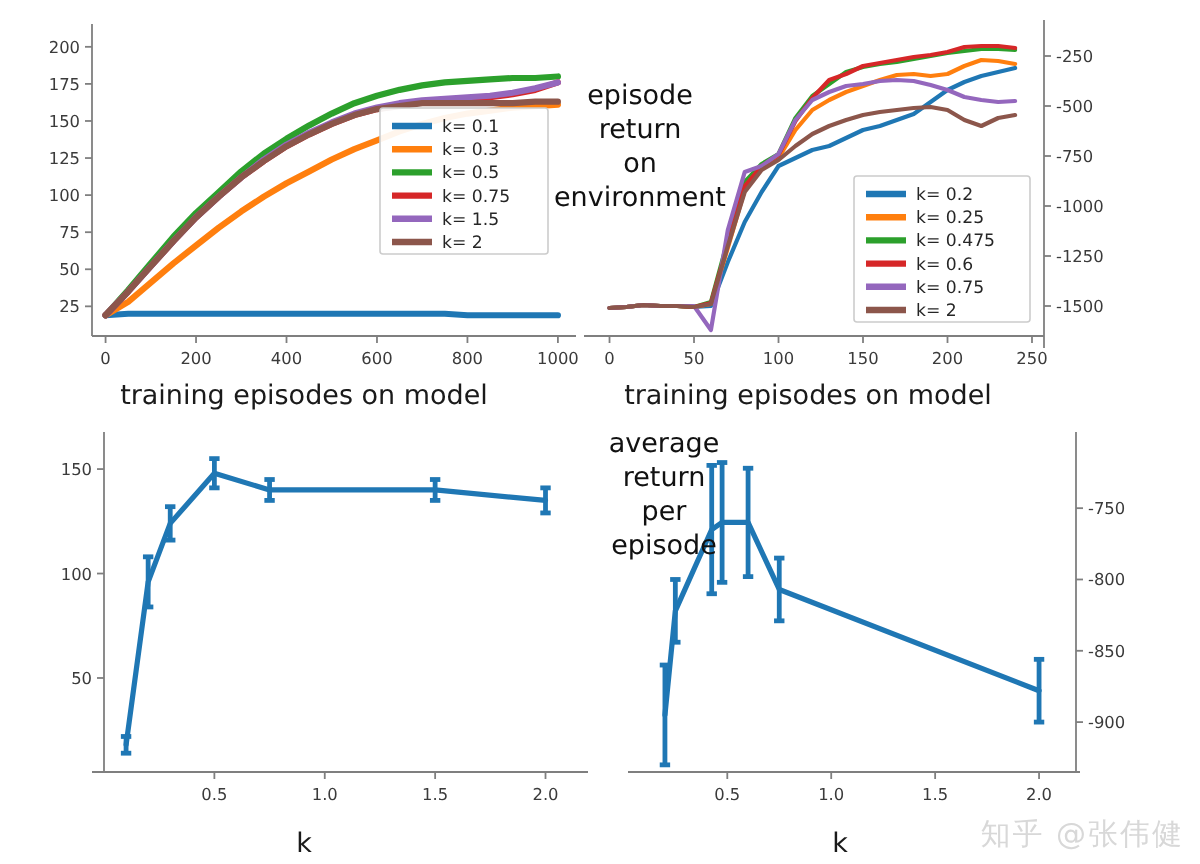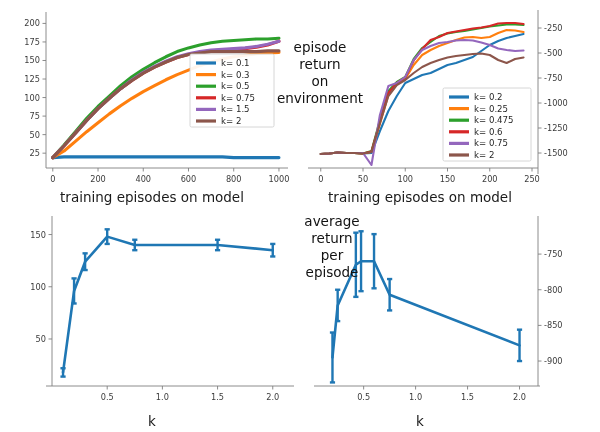--- a/index.html
+++ b/index.html
@@ -95,21 +95,21 @@
             <line x1="196" y1="109.4" x2="216" y2="109.4" stroke="#9467bd" class="legend-swatch"></line>
             <text x="221" y="112.4" class="legend-lbl">k= 1.5</text>
             <line x1="196" y1="121" x2="216" y2="121" stroke="#8c564b" class="legend-swatch"></line>
             <text x="221" y="124" class="legend-lbl">k= 2</text>
           </g>
       </g>
       <text id="tl-xlabel" class="axis-title" x="152" y="202" text-anchor="middle">training episodes on model</text>
     </svg>
   </div>
 
-  <div class="panel" style="left:300px;top:0;width:300px;height:208px;">
+  <div class="panel" style="left:284px;top:0;width:300px;height:208px;">
     <svg width="300" height="208" viewBox="0 0 300 208">
       <g>
         <g id="tr-axis">
             <path d="M238 10 L238 174" class="spine"></path>
             <path d="M8 168 L238 168" class="spine"></path>
           </g>
         <g id="tr-yticks">
             <line x1="238" y1="28" x2="241.5" y2="28" class="tickmark"></line>
             <text x="244" y="31" text-anchor="start" class="tick-lbl">-250</text>
             <line x1="238" y1="53" x2="241.5" y2="53" class="tickmark"></line>
@@ -286,13 +286,14 @@
 
   <div class="panel" style="left:278px;top:212px;width:108px;height:80px;">
     <svg width="108" height="80" viewBox="0 0 108 80">
       <text class="side-label" x="54" y="14">average</text>
       <text class="side-label" x="54" y="31">return</text>
       <text class="side-label" x="54" y="48">per</text>
       <text class="side-label" x="54" y="65">episode</text>
     </svg>
   </div>
 
+  <div class="watermark">知乎 @张伟健</div>
 </div>
 
 </body></html>

